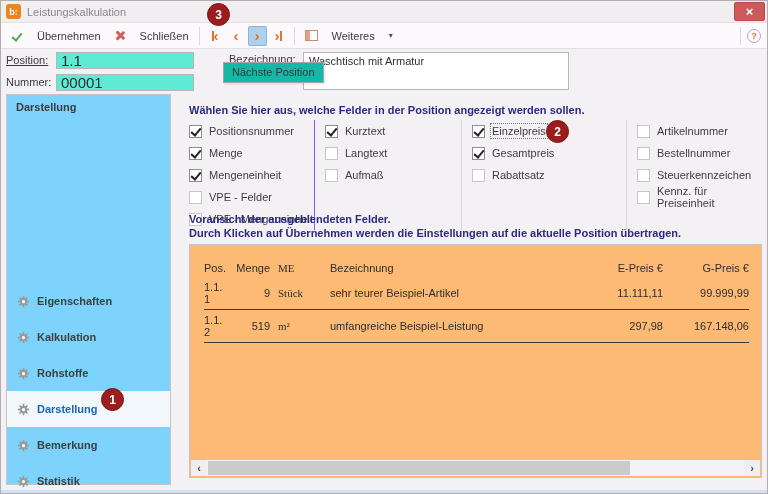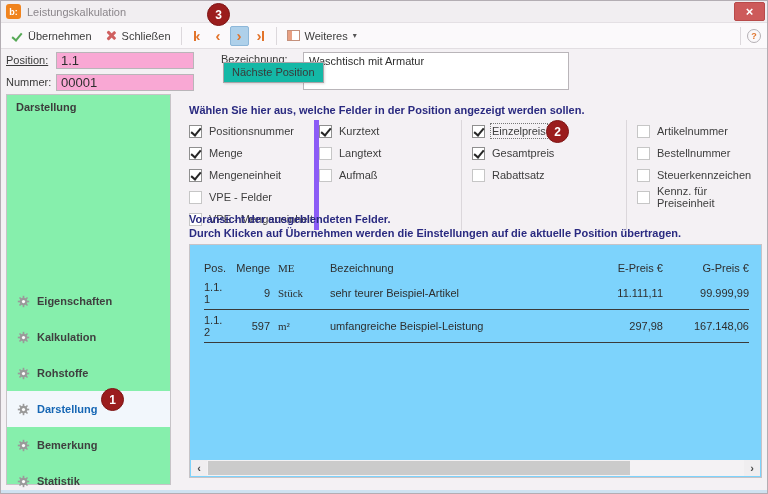--- a/index.html
+++ b/index.html
@@ -19,21 +19,21 @@
   .title-text { margin-left:6px; color:#8b868b; font-size:11px; }
   .close-btn { position:absolute; right:2px; top:1px; width:31px; height:19px;
                background:#cd5a5a; border:1px solid #b84a4a; border-radius:2px;
                color:#fff; font-weight:bold; font-size:13px; display:flex;
                align-items:center; justify-content:center; cursor:pointer; }
 
   
   .toolbar { position:absolute; left:0; top:22px; width:100%; height:26px;
              background:#fbf9fb; border-bottom:1px solid #e2dee2;
              display:flex; align-items:center; padding:0 6px; gap:6px; }
-  .tb-btn { display:flex; align-items:center; gap:5px; padding:2px 4px;
+  .tb-btn { display:flex; align-items:center; gap:14px; padding:2px 4px;
             color:#3c3c3c; cursor:pointer; }
   .ck-green { position:relative; width:12px; height:12px; }
   .ck-green::after { content:""; position:absolute; left:3px; top:1px; width:4px; height:8px;
             border-right:2px solid #57a957; border-bottom:2px solid #57a957;
             transform:rotate(40deg); }
   .x-red { position:relative; width:11px; height:11px; }
   .x-red::before, .x-red::after { content:""; position:absolute; left:4.5px; top:0;
             width:2.5px; height:11px; background:#d06060; border-radius:1px; }
   .x-red::before { transform:rotate(45deg); }
   .x-red::after  { transform:rotate(-45deg); }
@@ -48,64 +48,64 @@
              background:#e8a083; }
   .chev-down { font-size:8px; color:#555; }
   .tb-spacer { flex:1; }
   .help-icon { width:14px; height:14px; border:1px solid #b5b0b5; border-radius:50%;
                background:#faf8fa; color:#e0762e; font-weight:bold; font-size:9px;
                display:flex; align-items:center; justify-content:center; cursor:pointer; }
 
   
   .form-area { position:absolute; left:0; top:48px; width:100%; height:45px; }
   .fld-label { position:absolute; color:#3a3a3a; }
-  .txt-input { position:absolute; border:1px solid #b9b5b9; background:#f9a8d4; font-size:13px;
+  .txt-input { position:absolute; border:1px solid #b9b5b9; background:#5eead4; font-size:15px;
                font-family:"Liberation Sans", sans-serif; padding:1px 4px; color:#2e2e2e; }
   .desc-area { position:absolute; left:302px; top:3px; width:266px; height:38px;
                border:1px solid #b9b5b9; background:#fff; resize:none; font-size:11px;
                font-family:"Liberation Sans", sans-serif; padding:2px 5px; color:#2e2e2e;
                overflow:hidden; }
 
   .tooltip { position:absolute; left:222px; top:61px; height:21px; padding:3px 8px;
              background:#14b8a6; border:1px solid #a8a4a8; color:#3a3a3a; z-index:50;
              box-shadow:1px 1px 2px rgba(0,0,0,.12); white-space:nowrap; }
 
   
   .sidebar { position:absolute; left:5px; top:93px; width:165px; height:391px;
-             background:#86efac; border:1px solid #c7c3c7; }
+             background:#7dd3fc; border:1px solid #c7c3c7; }
   .sb-header { position:absolute; left:9px; top:6px; font-weight:bold; color:#3c3c3c; }
   .sb-items { position:absolute; left:0; top:188px; width:100%; }
   .sb-item { height:36px; display:flex; align-items:center; gap:7px; padding-left:10px;
              font-weight:bold; color:#3f3f3f; cursor:pointer; }
   .sb-item svg { flex:0 0 auto; }
   .sb-item.selected { color:#1566b4; background:#f2f7fc; }
 
   
   .main-heading { position:absolute; left:188px; top:103px; color:#2a2a80; font-weight:bold; }
   .cb-grid { position:absolute; left:188px; top:119px; width:574px; display:flex; }
   .cb-col { width:137px; display:flex; flex-direction:column; }
   .cb-col:nth-child(1) { width:125px; }
-  .cb-col:nth-child(2) { width:147px; border-left:5px solid #8b5cf6; padding-left:0; }
+  .cb-col:nth-child(2) { width:147px; border-left:1px solid #8b5cf6; padding-left:10px; }
   .cb-col:nth-child(3) { width:165px; border-left:1px solid #dbd7db; padding-left:10px; }
   .cb-col:nth-child(4) { border-left:1px solid #dbd7db; padding-left:10px; }
   .cb-item { height:22px; display:flex; align-items:center; gap:7px; }
   .cb-box { width:13px; height:13px; background:#fff; border:1px solid #c6c6c6;
             position:relative; flex:0 0 auto; cursor:pointer; }
   .cb-item.checked .cb-box { border-color:#8f8f8f; }
   .cb-item.checked .cb-box::after { content:""; position:absolute; left:3px; top:0px;
             width:4px; height:8px; border-right:2px solid #262626; border-bottom:2px solid #262626;
             transform:rotate(40deg); }
   .cb-label { color:#3d3d3d; }
   .cb-item.focused .cb-label { outline:1px dotted #777; outline-offset:1px; }
 
   
   .pv-head1 { position:absolute; left:188px; top:212px; color:#2a2a80; font-weight:bold; }
   .pv-head2 { position:absolute; left:188px; top:226px; color:#2a2a80; font-weight:bold; }
   .pv-panel { position:absolute; left:188px; top:243px; width:573px; height:234px;
-              background:#7dd3fc; border:1px solid #c7c3c7; }
+              background:#fdba74; border:1px solid #c7c3c7; }
   .pv-table { position:absolute; left:14px; top:14px; right:12px; }
   .trow { display:flex; align-items:center; }
   .trow.hdr { color:#2e2e2e; height:18px; }
   .trow.body-row { min-height:33px; border-bottom:1px solid #3a3a3a; color:#2e2e2e; }
   .c-pos { width:28px; line-height:12px; }
   .c-pos span { display:block; }
   .c-menge { width:38px; text-align:right; }
   .c-me { width:48px; padding-left:8px;font-family:Liberation Serif, serif; }
   .c-bez { flex:1; padding-left:12px; }
   .c-ep { width:80px; text-align:right; }
@@ -178,21 +178,21 @@
     <div class="tb-spacer"></div>
     <div class="tb-sep"></div>
     <div class="help-icon">?</div>
   </div>
 
   <div class="form-area">
     <span class="fld-label" style="left:5px; top:5px;text-decoration:underline;">Position:</span>
     <input class="txt-input" style="left: 55px; top: 3px; width: 138px; height: 17px;" value="1.1">
     <span class="fld-label" style="left:5px; top:27px;">Nummer:</span>
     <input class="txt-input" style="left: 55px; top: 25px; width: 138px; height: 17px;" value="00001">
-    <span class="fld-label" style="left:220px; top:4px;text-align:center;">Bezeichnung:</span>
+    <span class="fld-label" style="left:228px; top:4px;text-align:center;">Bezeichnung:</span>
     <textarea class="desc-area" style="">Waschtisch mit Armatur</textarea>
   </div>
 
   <div class="tooltip">Nächste Position</div>
 
   <div class="sidebar">
     <div class="sb-header">Darstellung</div>
     <div class="sb-items" id="sb-items">
         <div class="sb-item">
     <svg width="13" height="13" viewBox="0 0 16 16">
@@ -370,21 +370,21 @@
     <div class="c-me">Stück</div>
     <div class="c-bez">sehr teurer Beispiel-Artikel</div>
     <div class="c-ep">11.111,11</div>
     <div class="c-gp">99.999,99</div>
   </div>
           <div class="trow body-row">
     <div class="c-pos">
               <span>1.1.</span>
               <span>2</span>
             </div>
-    <div class="c-menge">597</div>
+    <div class="c-menge">519</div>
     <div class="c-me">m²</div>
     <div class="c-bez">umfangreiche Beispiel-Leistung</div>
     <div class="c-ep">297,98</div>
     <div class="c-gp">167.148,06</div>
   </div>
         </div>
     </div>
     <div class="hscroll">
       <div class="sc-arrow">‹</div>
       <div class="sc-track">

